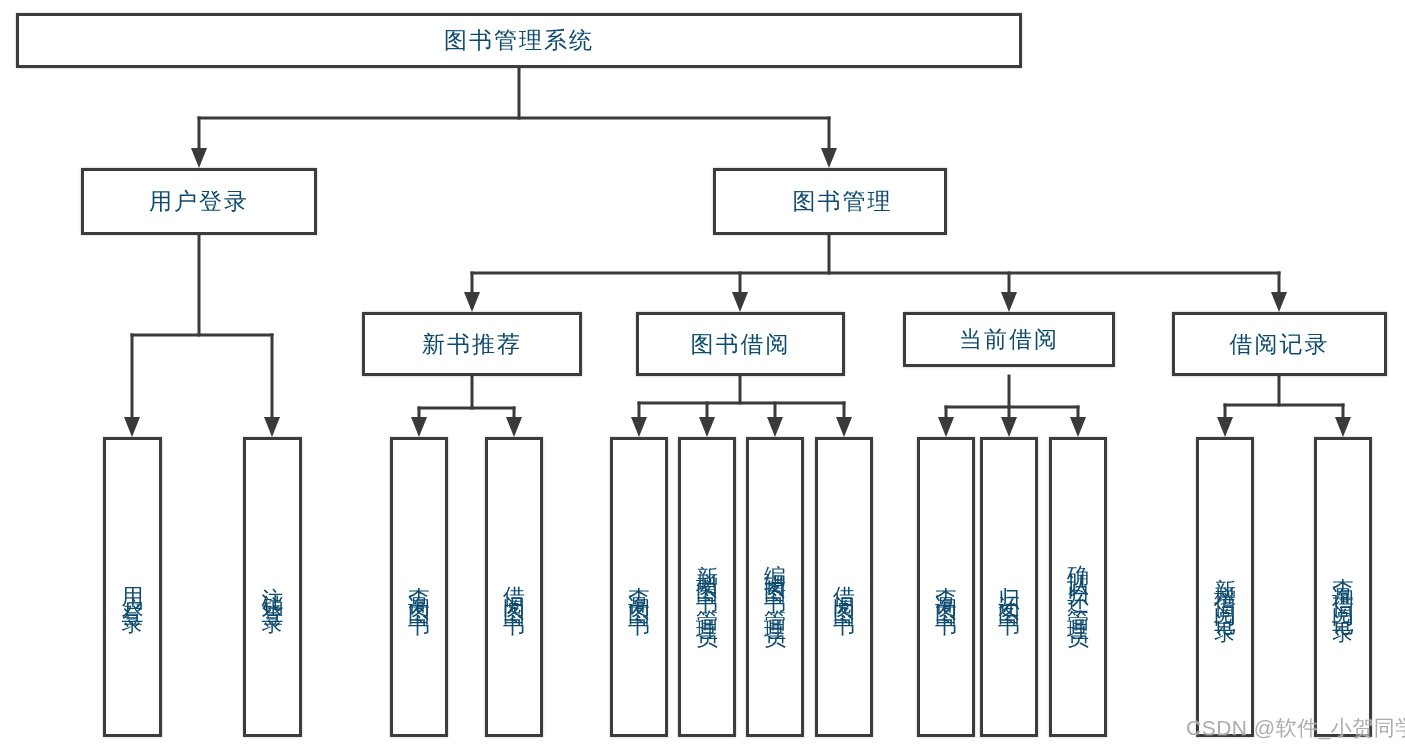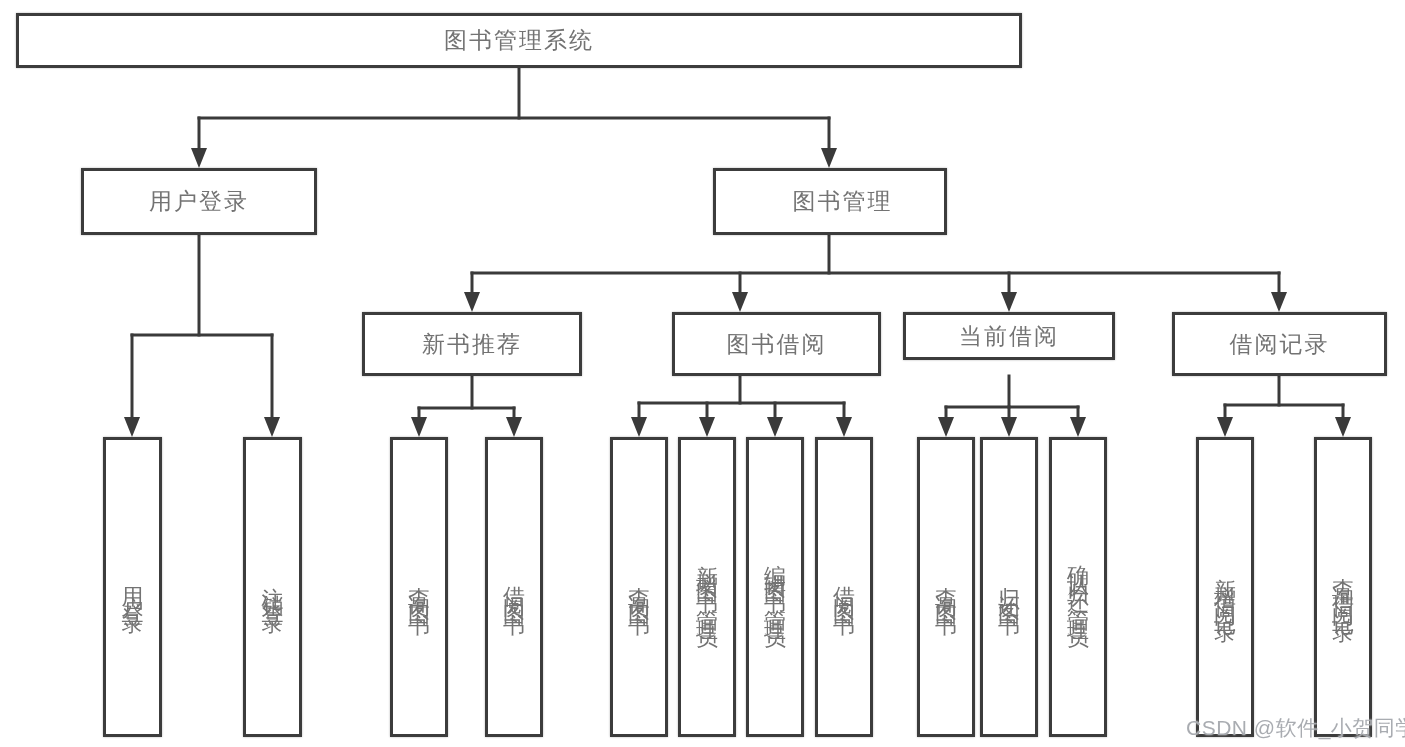--- a/index.html
+++ b/index.html
@@ -27,21 +27,21 @@
     position: absolute;
     box-sizing: border-box;
     background: #ffffff;
     border: 3px solid #3c3c3c;
     box-shadow: 0 0 2px rgba(0,0,0,0.28);
     display: flex;
     align-items: center;
     justify-content: center;
   }
   .node .lbl {
-    color: #737373;
+    color: #0c4a6e;
     white-space: nowrap;
   }
   .node.h .lbl {
     font-size: 23px;
     letter-spacing: 2px;
   }
   .node.v .lbl {
     writing-mode: vertical-rl;
     text-orientation: mixed;
     font-size: 22px;
@@ -124,24 +124,24 @@
       </div>
       <div class="node h" style="left: 81px; top: 168px; width: 236px; height: 67px;">
         <span class="lbl">用户登录</span>
       </div>
       <div class="node h" style="left: 713px; top: 168px; width: 234px; height: 67px; padding-left: 25px;">
         <span class="lbl">图书管理</span>
       </div>
       <div class="node h" style="left: 362px; top: 312px; width: 220px; height: 64px; text-align: center;">
         <span class="lbl">新书推荐</span>
       </div>
-      <div class="node h" style="left: 636px; top: 312px; width: 209px; height: 64px; margin-left: 36px;">
+      <div class="node h" style="left: 636px; top: 312px; width: 209px; height: 64px;">
         <span class="lbl">图书借阅</span>
       </div>
-      <div class="node h" style="left: 903px; top: 312px; width: 212px; height: 48px;">
+      <div class="node h" style="left: 903px; top: 312px; width: 212px; height: 55px;">
         <span class="lbl">当前借阅</span>
       </div>
       <div class="node h" style="left: 1172px; top: 312px; width: 215px; height: 64px;">
         <span class="lbl">借阅记录</span>
       </div>
       <div class="node v" style="left: 103px; top: 437px; width: 59px; height: 300px;">
         <span class="lbl">用户登录</span>
       </div>
       <div class="node v" style="left: 243px; top: 437px; width: 59px; height: 300px;">
         <span class="lbl">注销登录</span>

